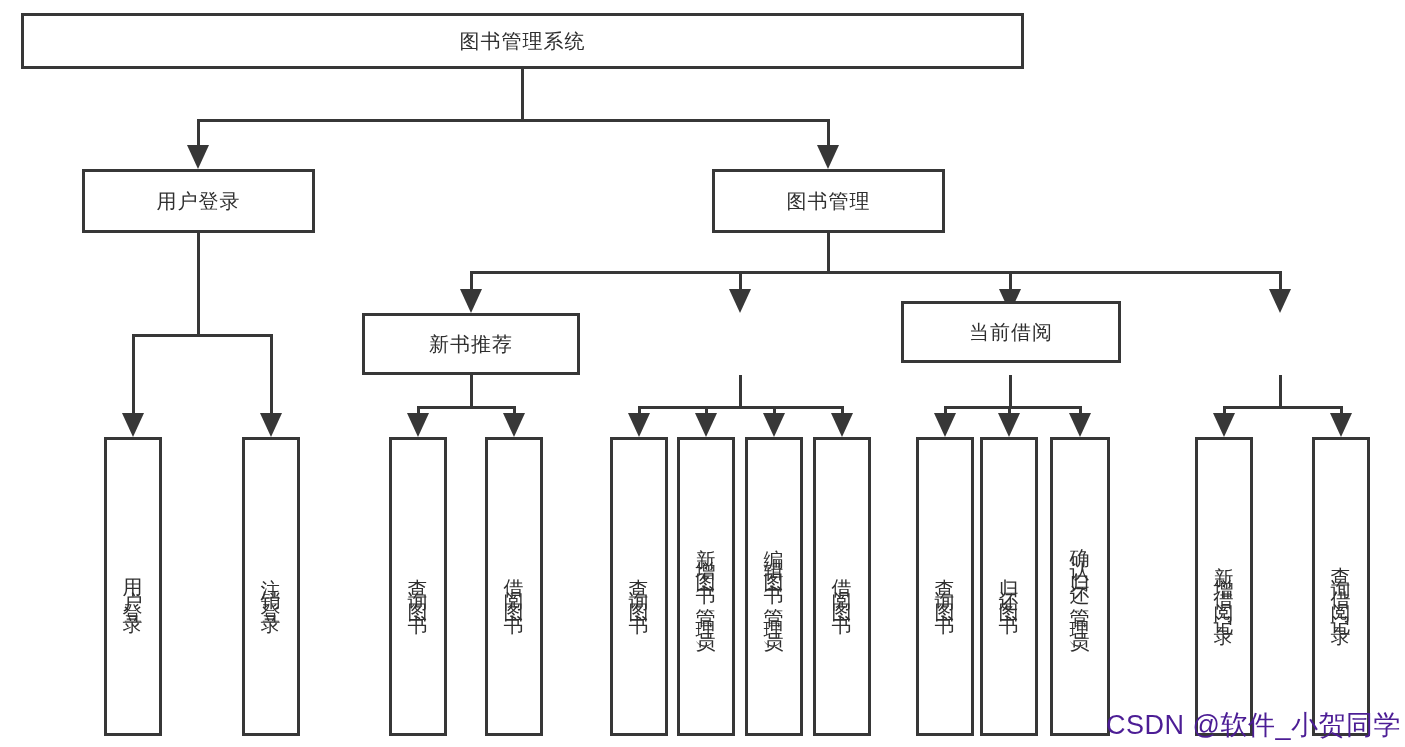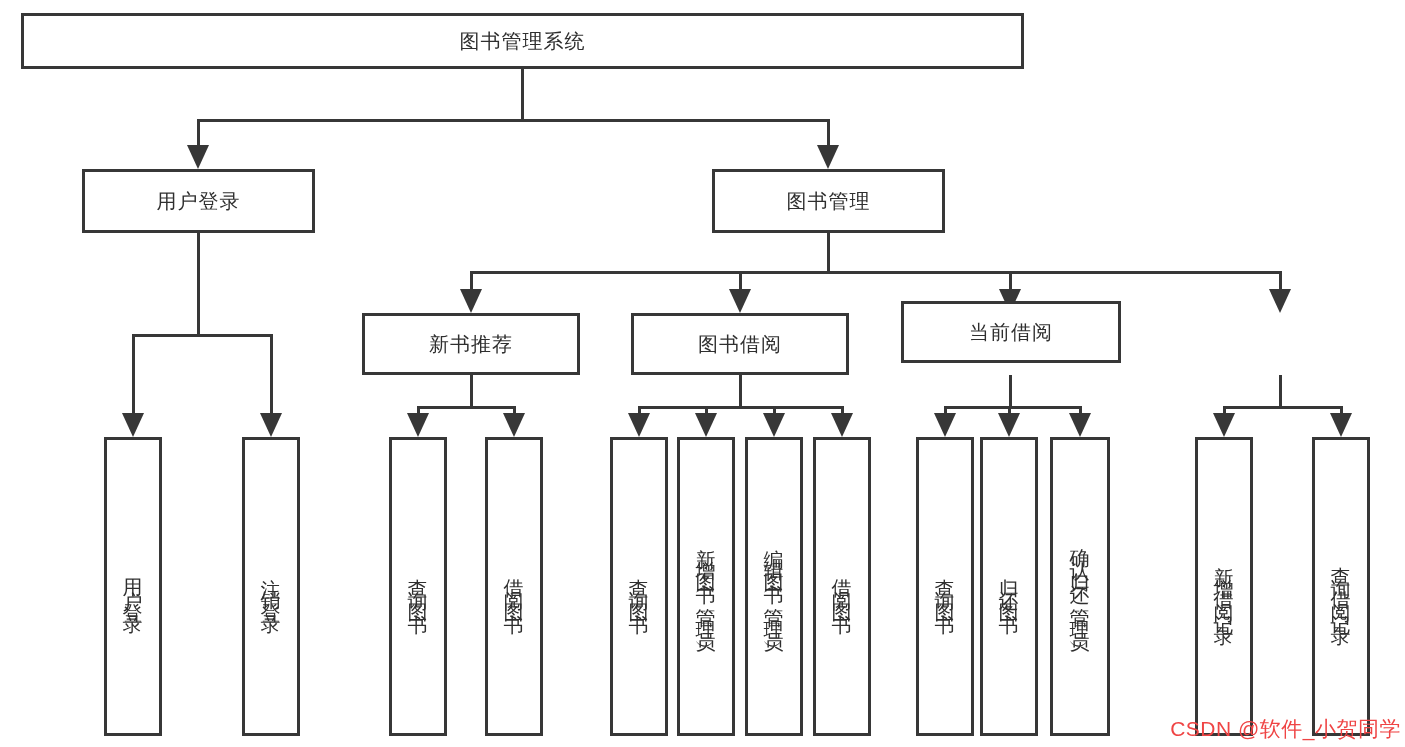--- a/index.html
+++ b/index.html
@@ -18,21 +18,21 @@
     font-size:20px;letter-spacing:12px;line-height:1;color:#2f2f2f;
   }
   .vline{position:absolute;width:3px;background:#373737;}
   .hline{position:absolute;height:3px;background:#373737;}
   .tri{
     position:absolute;width:0;height:0;
     border-left:11px solid transparent;border-right:11px solid transparent;
     border-top:24px solid #373737;
   }
   .watermark{
-    position:absolute;right:4px;bottom:4px;font-size:21px;color:#ef4444;
+    position:absolute;right:4px;bottom:4px;font-size:27px;color:#4c1d95;
     letter-spacing:0.5px;z-index:5;white-space:nowrap;
   }
 </style>
 </head>
 <body>
 
 <div class="canvas">
 
   <div class="vline" style="left:521px;top:69px;height:53px;"></div>
   <div class="hline" style="left:197px;top:119px;width:633px;"></div>
@@ -102,23 +102,20 @@
   <div class="box" style="left:82px;top:169px;width:233px;height:64px;">
     <span class="hlabel">用户登录</span>
   </div>
   <div class="box" style="left:712px;top:169px;width:233px;height:64px;">
     <span class="hlabel">图书管理</span>
   </div>
 
   <div class="box" style="left:362px;top:313px;width:218px;height:62px;">
     <span class="hlabel">新书推荐</span>
   </div>
-  <div class="box" style="left:631px;top:313px;width:218px;height:62px;">
-    <span class="hlabel">图书借阅</span>
-  </div>
   <div class="box" style="left:901px;top:301px;width:220px;height:62px;">
     <span class="hlabel">当前借阅</span>
   </div>
 
   <div class="box vbox" style="left:104px;width:58px;">
     <span class="vlabel">用户登录</span>
   </div>
   <div class="box vbox" style="left:242px;width:58px;">
     <span class="vlabel">注销登录</span>
   </div>

